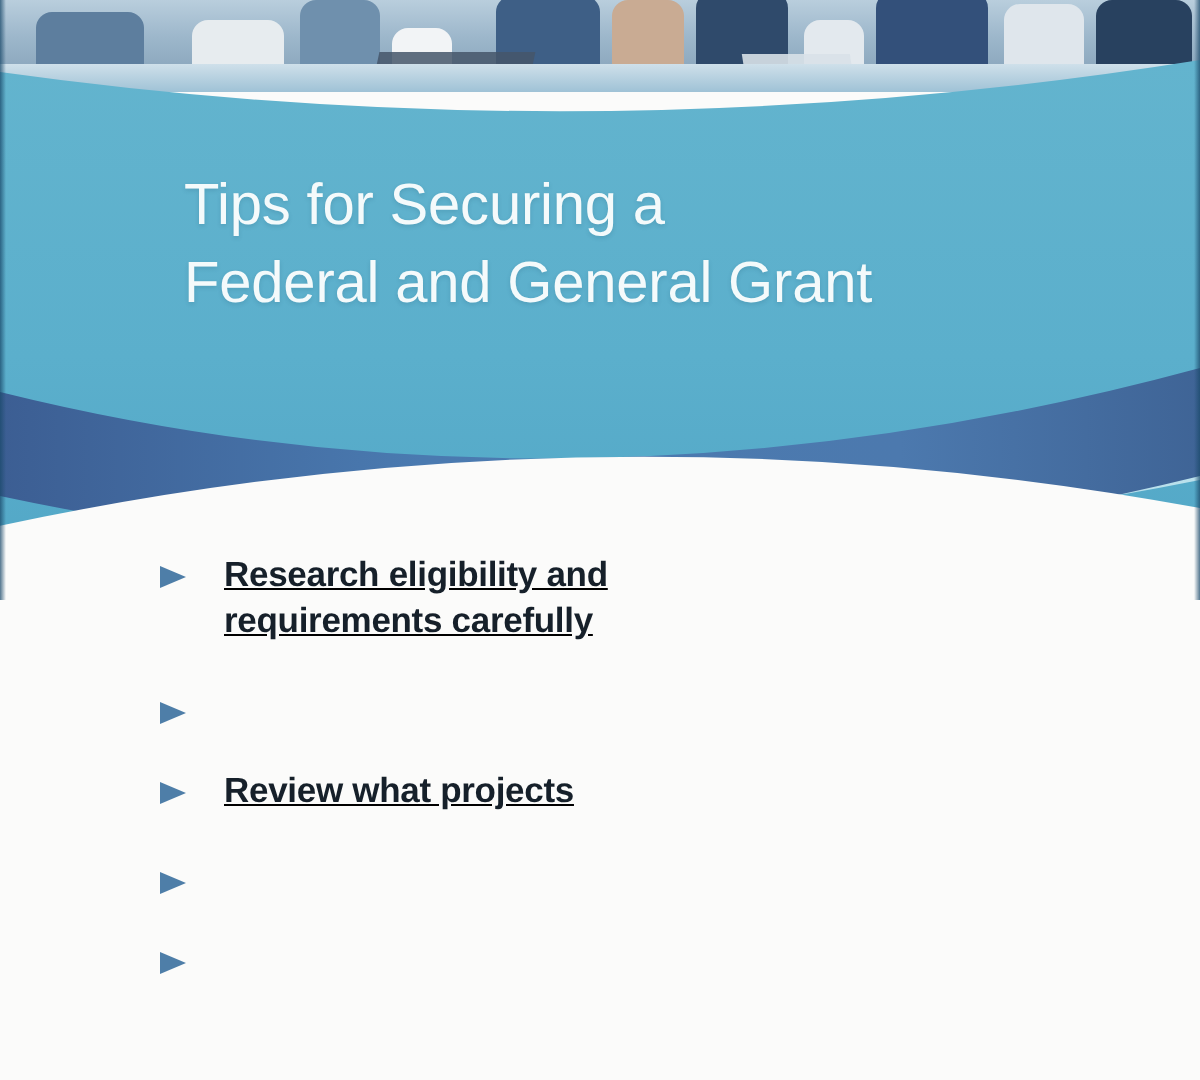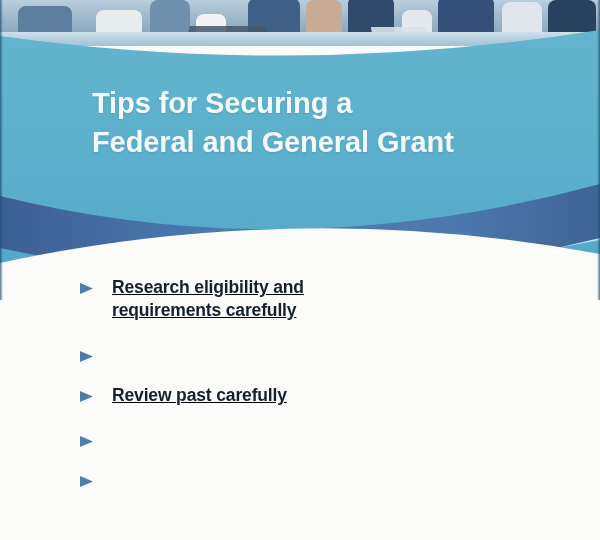--- a/index.html
+++ b/index.html
@@ -86,21 +86,21 @@
   }
 
   
   .title {
     position: absolute;
     left: 92px;
     top: 84px;
     width: 470px;
     color: #f4fafb;
     font-size: 29px;
-    font-weight: bold;
+    font-weight: normal;
     line-height: 1.33;
     letter-spacing: -0.1px;
     white-space: pre-line;
     text-shadow: 0 1px 2px rgba(30,80,105,.18);
   }
 
   
   .list {
     position: absolute;
     left: 0;
@@ -223,21 +223,21 @@
           </svg>
       </span>
     </li>
 
     <li class="item">
       <span class="marker">
         <svg width="13" height="11" viewBox="0 0 13 11">
             <polygon points="0,0 13,5.5 0,11" fill="#4E7EA8"></polygon>
           </svg>
       </span>
-      <span class="text">Review past carefully</span>
+      <span class="text">Review what projects</span>
     </li>
 
     <li class="item">
       <span class="marker">
         <svg width="13" height="11" viewBox="0 0 13 11">
             <polygon points="0,0 13,5.5 0,11" fill="#4E7EA8"></polygon>
           </svg>
       </span>
     </li>
 

